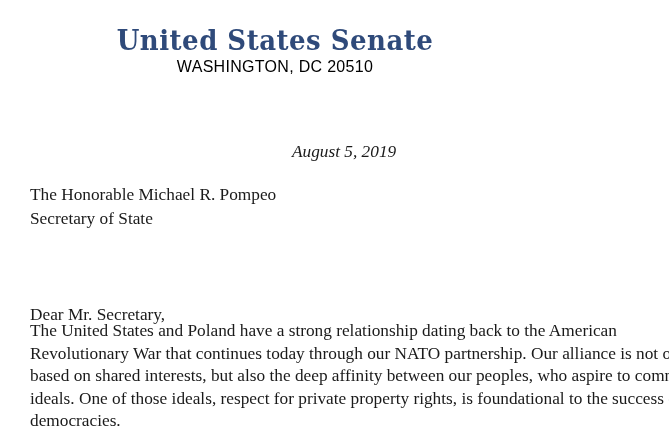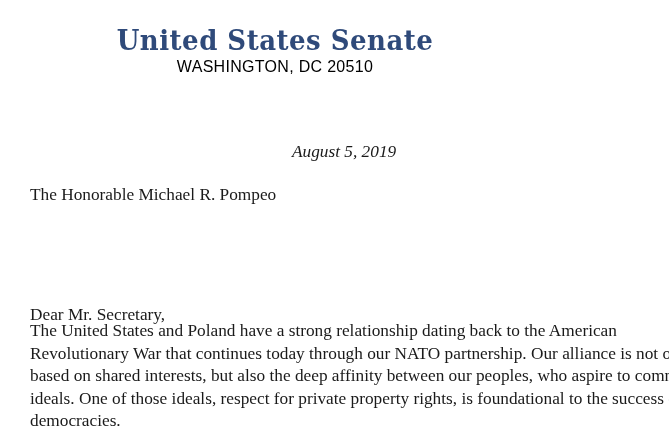--- a/index.html
+++ b/index.html
@@ -34,20 +34,21 @@
 <div class="letterhead">
   <div class="lh-title">United States Senate</div>
   <div class="lh-sub">WASHINGTON, DC 20510</div>
 </div>
 
 <div class="doc">
   <div class="date">August 5, 2019</div>
 
   <div class="address">
     <div>The Honorable Michael R. Pompeo</div>
+    <div>Secretary of State</div>
   </div>
 
   <div class="salutation">Dear Mr. Secretary,</div>
 
   <div class="body-para">
     <span>The United States and Poland have a strong relationship dating back to the American</span>
     <span>Revolutionary War that continues today through our NATO partnership. Our alliance is not only</span>
     <span>based on shared interests, but also the deep affinity between our peoples, who aspire to common</span>
     <span>ideals. One of those ideals, respect for private property rights, is foundational to the success of</span>
     <span>democracies.</span>

